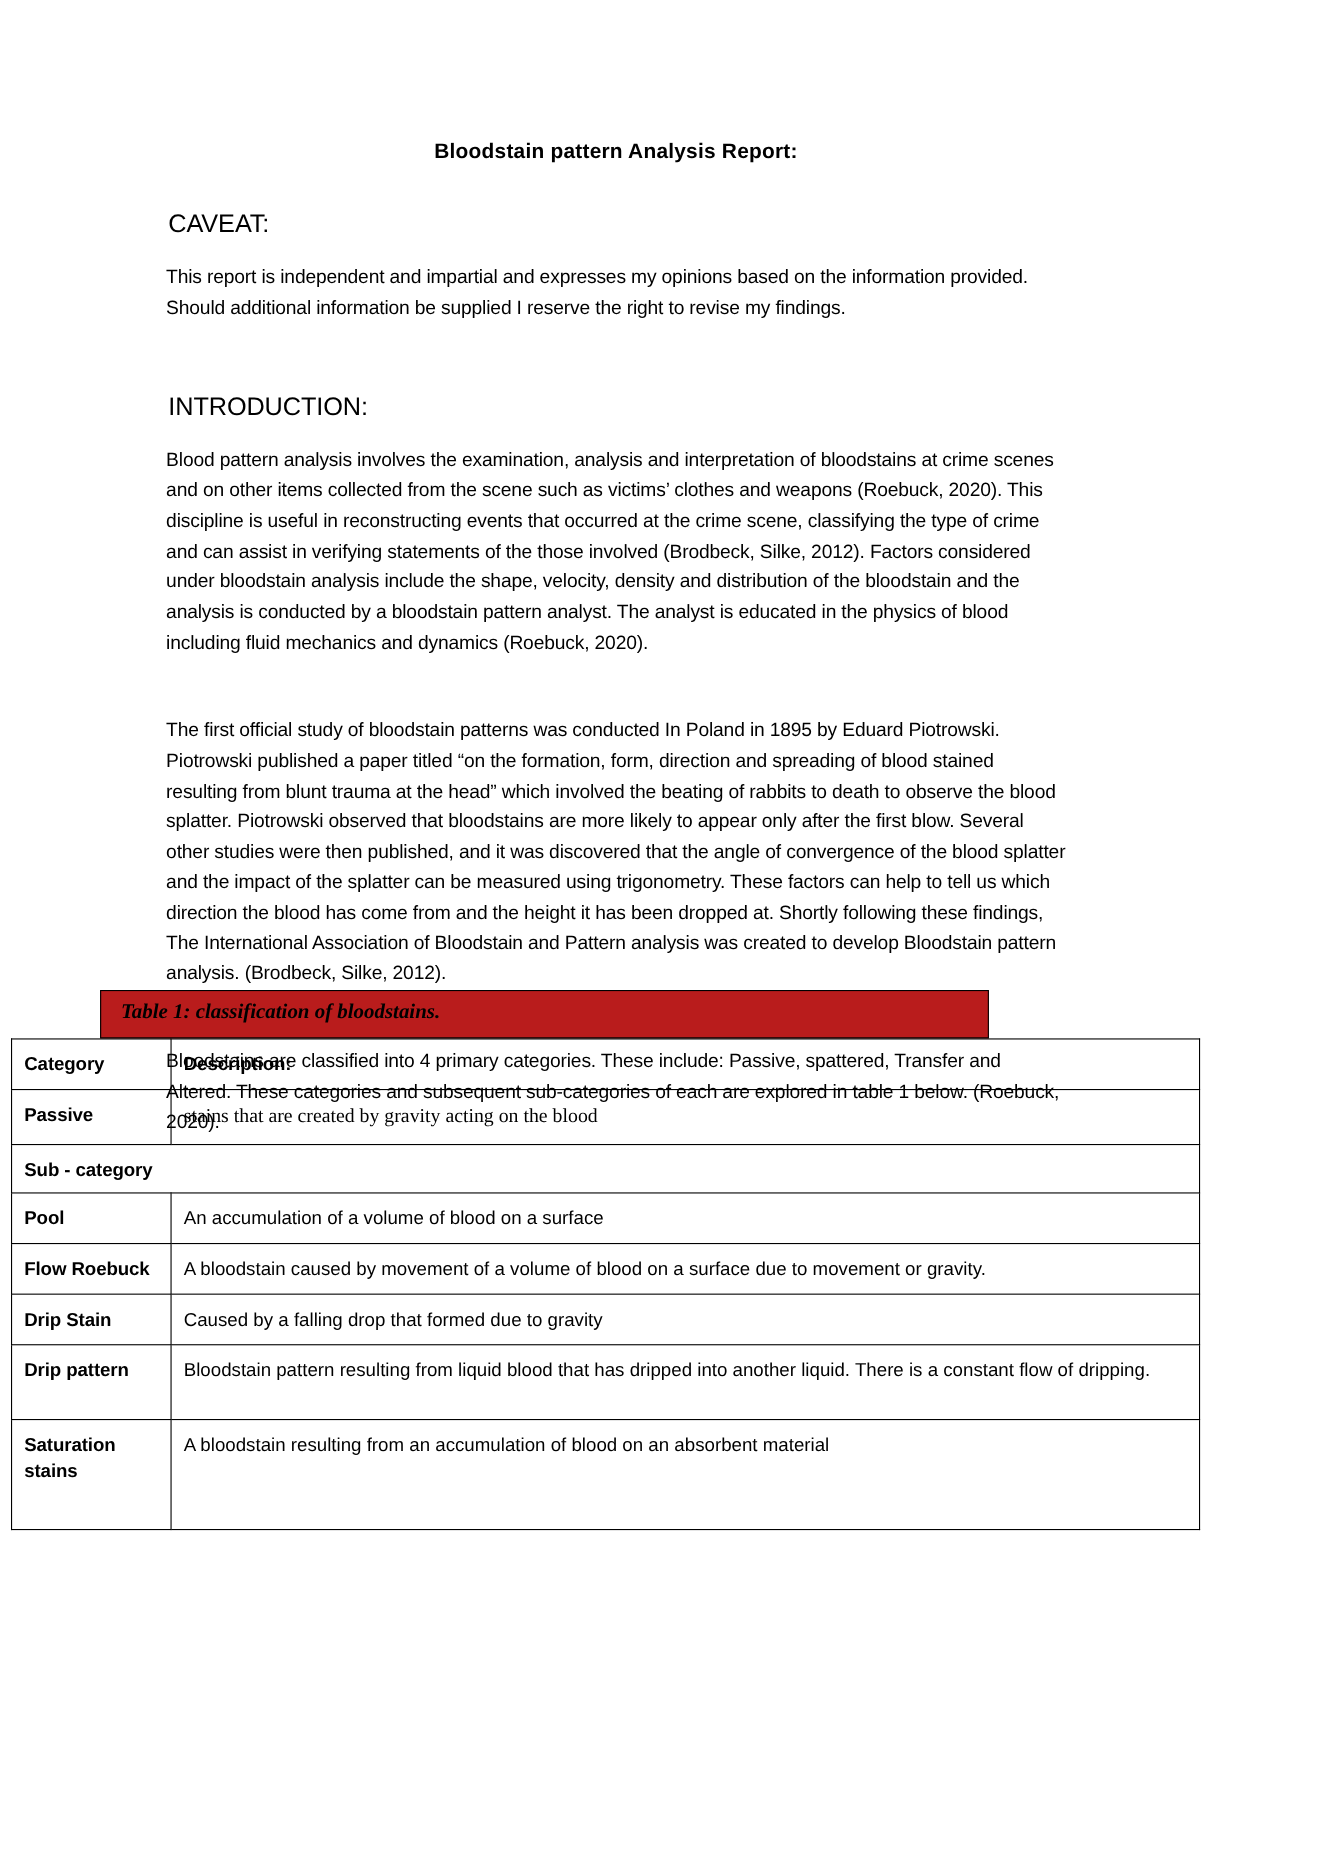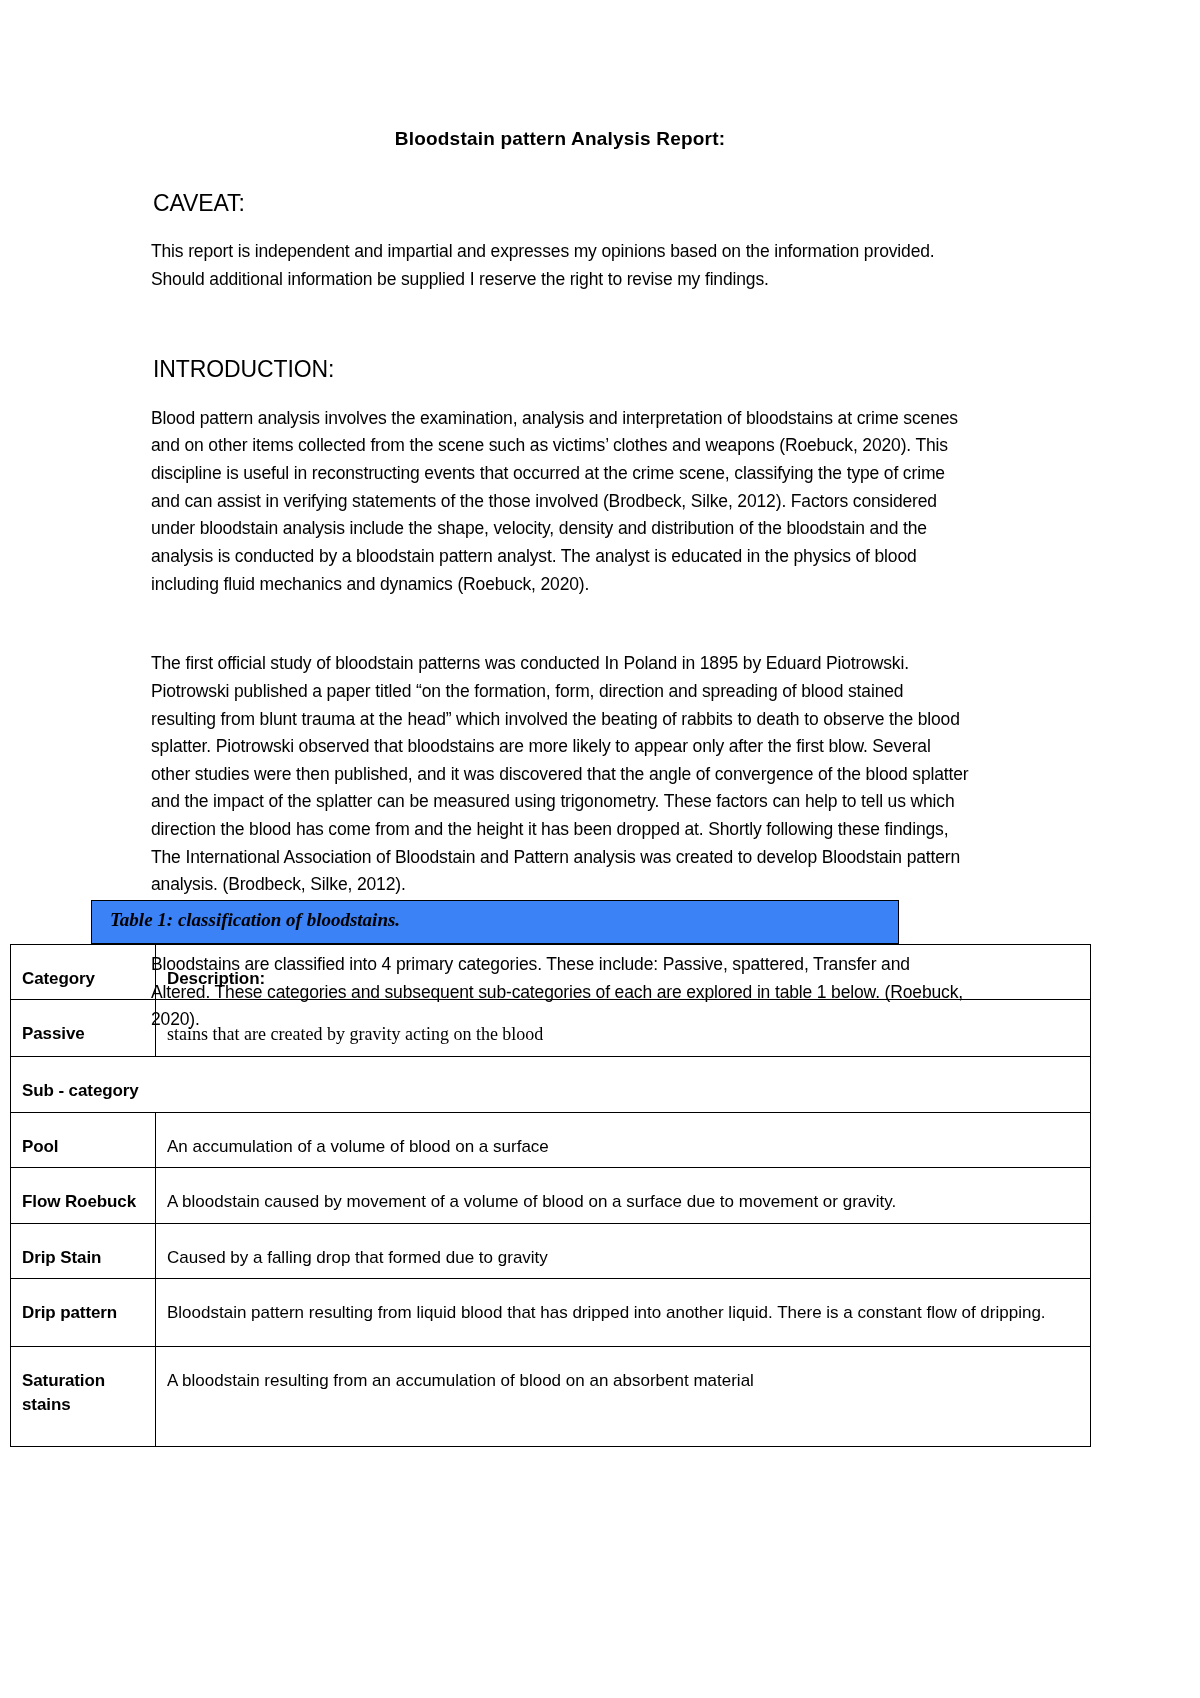--- a/index.html
+++ b/index.html
@@ -63,21 +63,21 @@
   .gap-md { height: 26px; }
 
   
   .caption-box {
     position: absolute;
     left: 91px;
     top: 900px;
     width: 808px;
     height: 44px;
     border: 1.6px solid #000000;
-    background: #3b82f6;
+    background: #b91c1c;
   }
   .caption-text {
     font-family: "Liberation Serif", serif;
     font-style: italic;
     font-weight: bold;
     font-size: 19px;
     padding: 9px 0 0 18px;
     line-height: 1.1;
     white-space: nowrap;
   }
@@ -90,21 +90,21 @@
     width: 1080px;
   }
   table.bst {
     border-collapse: collapse;
     width: 1080px;
     table-layout: fixed;
   }
   table.bst td {
     border: 1.4px solid #000000;
     vertical-align: top;
-    padding: 22px 10px 9px 11px;
+    padding: 11px 10px 9px 11px;
     font-size: 17px;
     line-height: 1.38;
     font-family: "Liberation Sans", sans-serif;
   }
   col.c-cat { width: 145px; }
   col.c-desc { width: 935px; }
 
   td.cat {
     font-weight: bold;
     letter-spacing: -0.1px;

